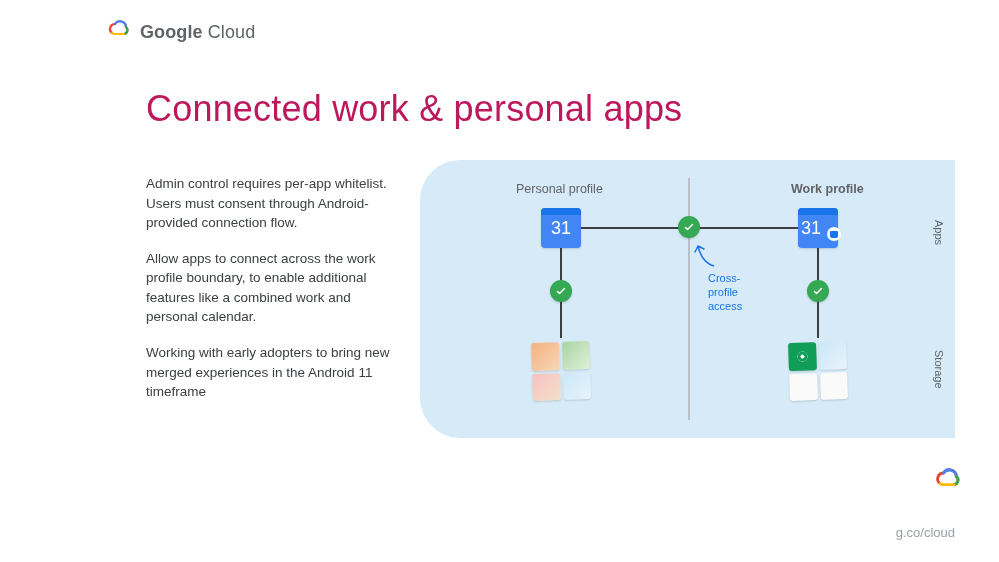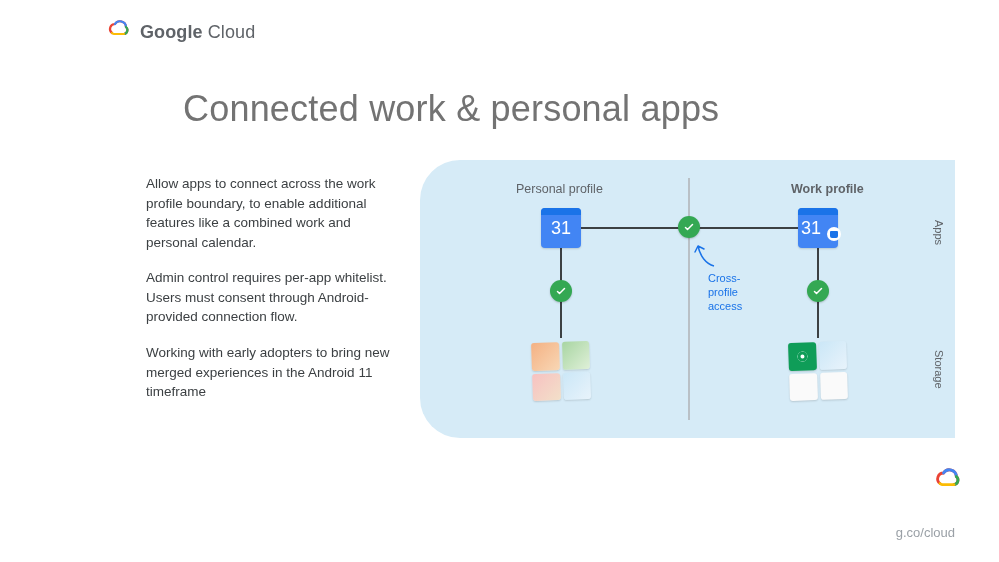--- a/index.html
+++ b/index.html
@@ -5,21 +5,21 @@
   * { box-sizing: border-box; margin: 0; padding: 0; }
   html, body { width: 999px; height: 562px; font-family: "Product Sans", "Google Sans", Arial, sans-serif; background: #fff; color: #3c4043; overflow: hidden; }
   .page { position: relative; width: 999px; height: 562px; }
 
   
   .header { position: absolute; top: 18px; left: 106px; display: flex; align-items: center; gap: 10px; }
   .brand-text { font-size: 18px; color: #5f6368; letter-spacing: .1px; text-align: right; }
   .brand-text b { font-weight: 600; color: #5f6368; }
 
   
-  .title { position: absolute; top: 88px; left: 146px; font-size: 36px; font-weight: 400; color: #737373; letter-spacing: .2px; margin-left: 37px; }
+  .title { position: absolute; top: 88px; left: 146px; font-size: 36px; font-weight: 400; color: #be185d; letter-spacing: .2px; }
 
   
   .copy { position: absolute; left: 146px; top: 174px; width: 260px; font-size: 13.5px; line-height: 1.45; color: #3c4043; }
   .copy p { margin-bottom: 16px; }
 
   
   .panel { position: absolute; top: 160px; left: 420px; width: 535px; height: 278px; background: #d6ebf7; border-top-left-radius: 40px; border-bottom-left-radius: 40px; padding-left: 36px; }
   .panel-inner { position: relative; width: 100%; height: 100%; }
   .col-label { position: absolute; top: 22px; font-size: 12.5px; color: #5f6368; }
   .col-left  { left: 60px; }
@@ -86,22 +86,22 @@
       </svg>
     </span>
     <span class="brand-text">
       <b>Google</b><span> Cloud</span>
     </span>
   </div>
 
   <h1 class="title">Connected work &amp; personal apps</h1>
 
   <div class="copy">
+    <p>Admin control requires per-app whitelist. Users must consent through Android-provided connection flow.</p>
     <p>Allow apps to connect across the work profile boundary, to enable additional features like a combined work and personal calendar.</p>
-    <p>Admin control requires per-app whitelist. Users must consent through Android-provided connection flow.</p>
     <p>Working with early adopters to bring new merged experiences in the Android 11 timeframe</p>
   </div>
 
   <div class="panel">
     <div class="panel-inner">
       <div class="col-label col-left">Personal profile</div>
       <div class="col-label col-right">Work profile</div>
       <div class="side-label side-apps">Apps</div>
       <div class="side-label side-storage">Storage</div>
 

